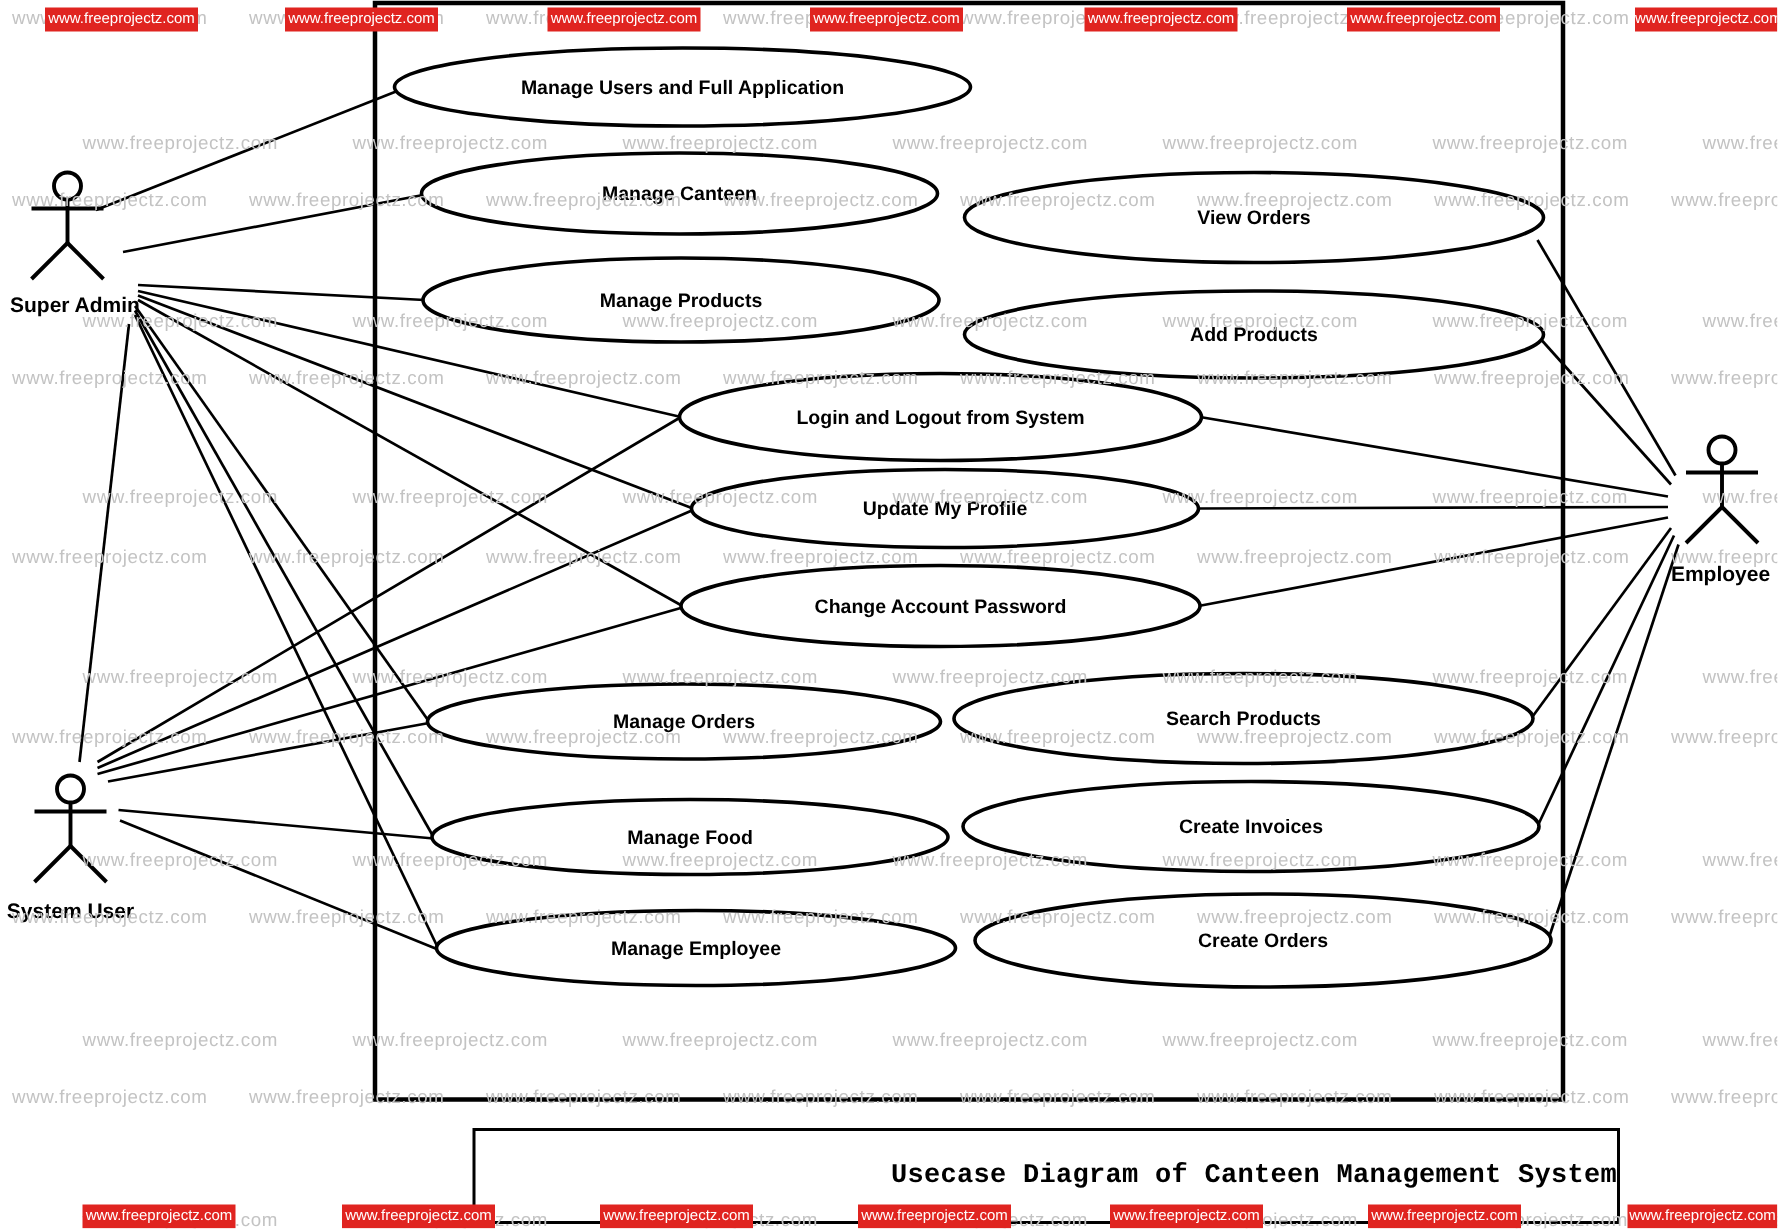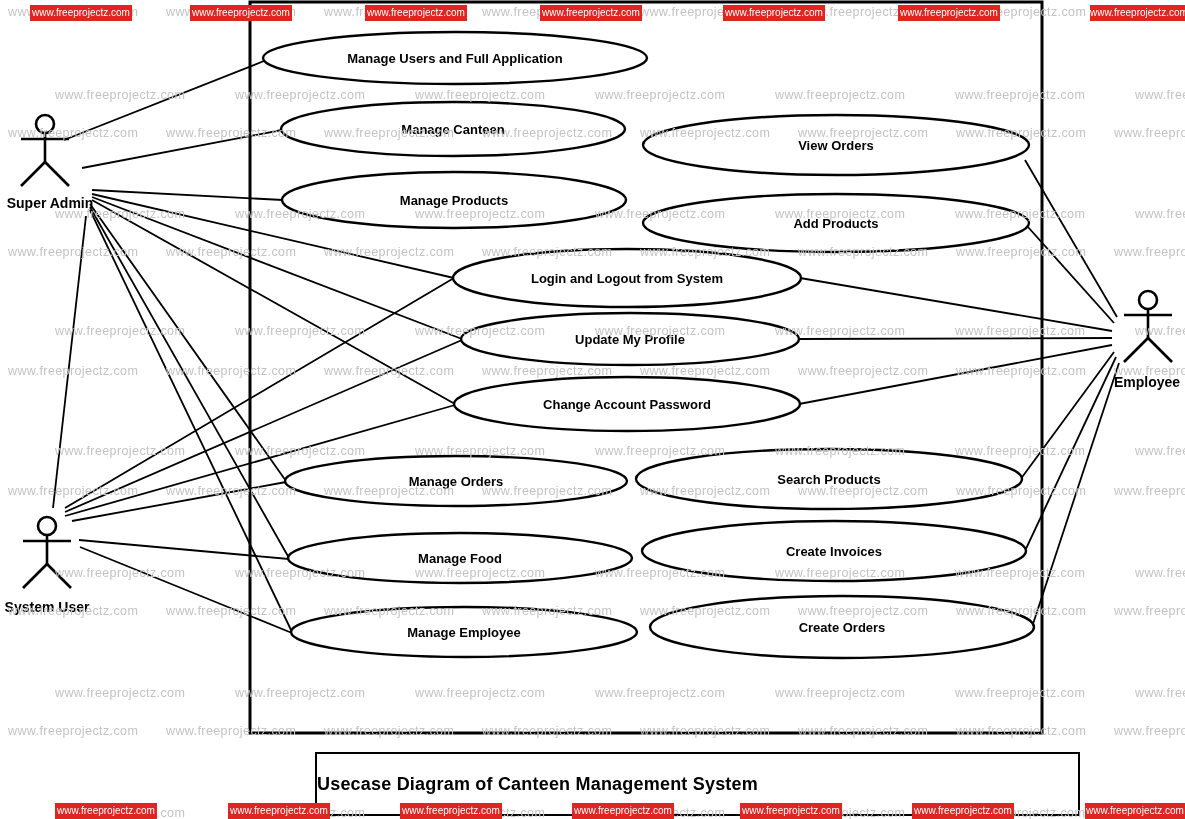--- a/index.html
+++ b/index.html
@@ -1,20 +1,20 @@
 <!DOCTYPE html>
 <html><head>
 <meta charset="utf-8">
 <style>
   html,body{margin:0;padding:0;background:#fff;}
   #stage{position:relative;width:1185px;height:819px;background:#ffffff;overflow:hidden;
          font-family:"Liberation Sans","DejaVu Sans",sans-serif;}
   #diagram-svg{position:absolute;left:0;top:0;z-index:1;}
   #title-box{position:absolute;left:315px;top:752px;width:761px;height:60px;border:2px solid #000;
-             background:#fff;display:flex;align-items:center;justify-content:flex-start;z-index:2;}
+             background:#fff;display:flex;align-items:center;justify-content:flex-end;z-index:2;font-family:Liberation Mono, monospace;}
   #title-box span{font-weight:bold;font-size:18px;color:#000;letter-spacing:.2px;}
   #wm-layer{position:absolute;left:0;top:0;width:100%;height:100%;z-index:3;pointer-events:none;}
   .wm{position:absolute;color:#c3c3c3;font-size:12.5px;letter-spacing:.4px;white-space:nowrap;}
   #red-layer{position:absolute;left:0;top:0;width:100%;height:100%;z-index:4;pointer-events:none;}
   .redband{position:absolute;height:16px;color:#fff;font-size:10px;line-height:16px;
            text-align:center;overflow:hidden;white-space:nowrap;}
   .uc-label{font-weight:bold;font-size:13px;fill:#000;}
   .actor-label{font-weight:bold;font-size:14px;fill:#000;}
 </style>
 </head>

